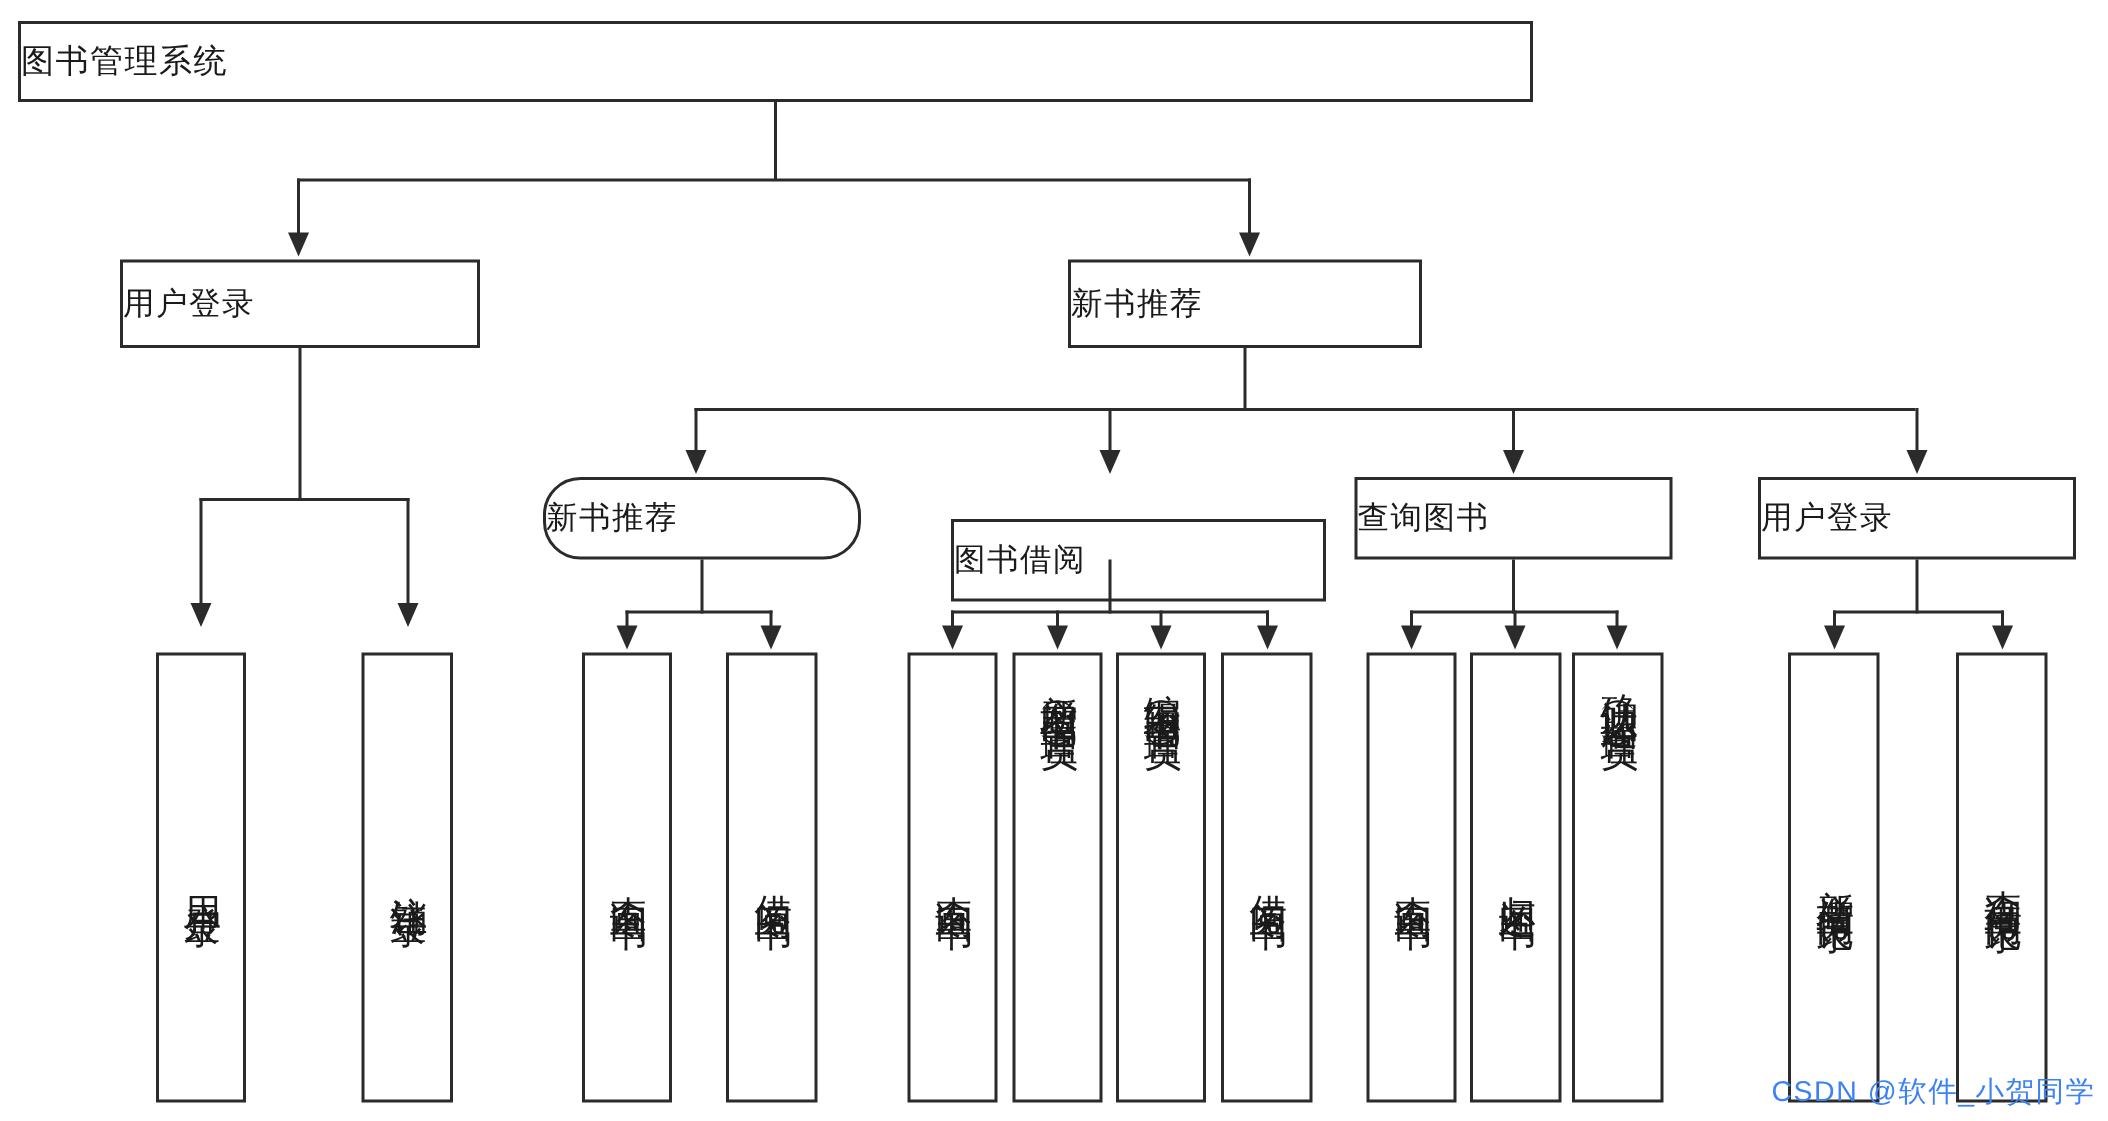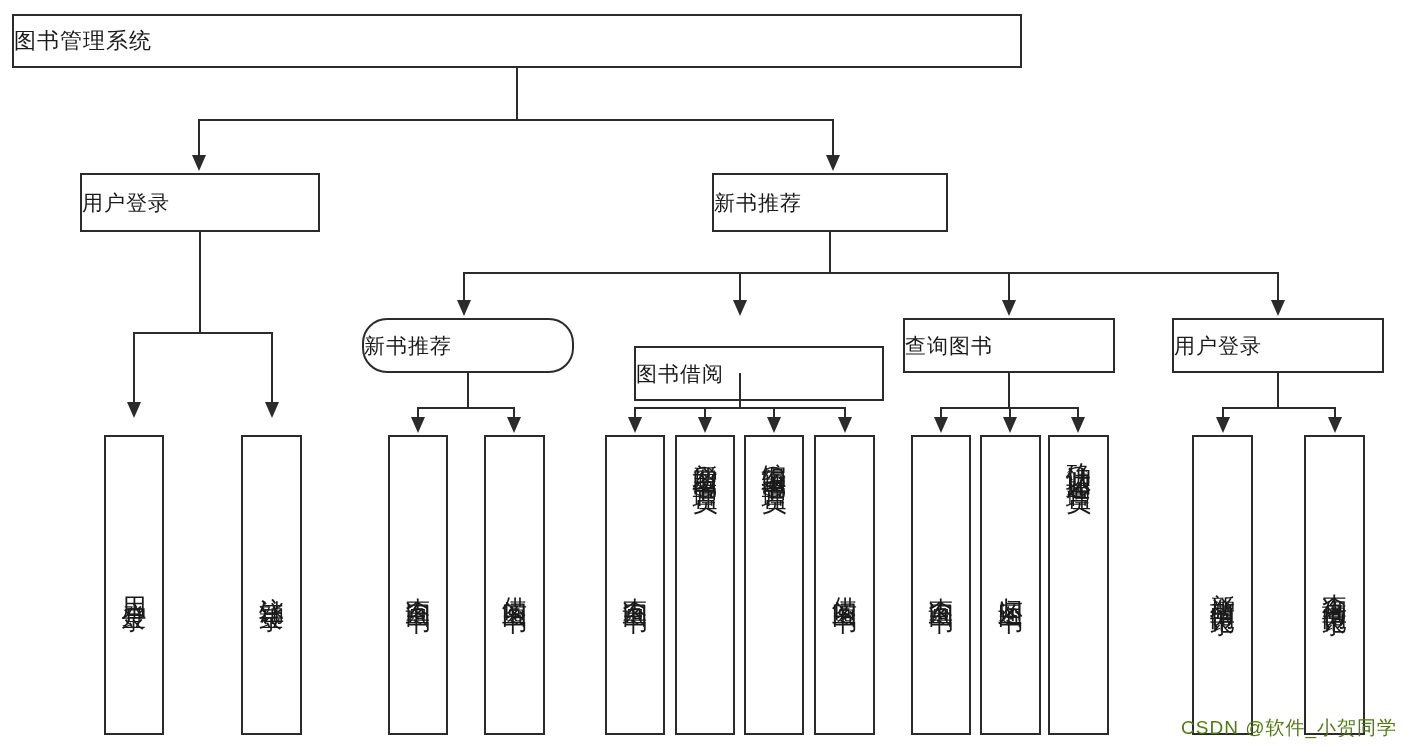--- a/index.html
+++ b/index.html
@@ -69,21 +69,21 @@
     border-right:7px solid transparent;
     border-top:16px solid #2b2b2b;
   }
 
   
   #watermark{
     position:absolute;
     right:8px;
     bottom:6px;
     font-size:19px;
-    color:#4d7c0f;
+    color:#3b82f6;
     letter-spacing:1px;
     white-space:nowrap;
     user-select:none;
   }
 </style>
 </head>
 <body>
 
 <div id="canvas">
 

